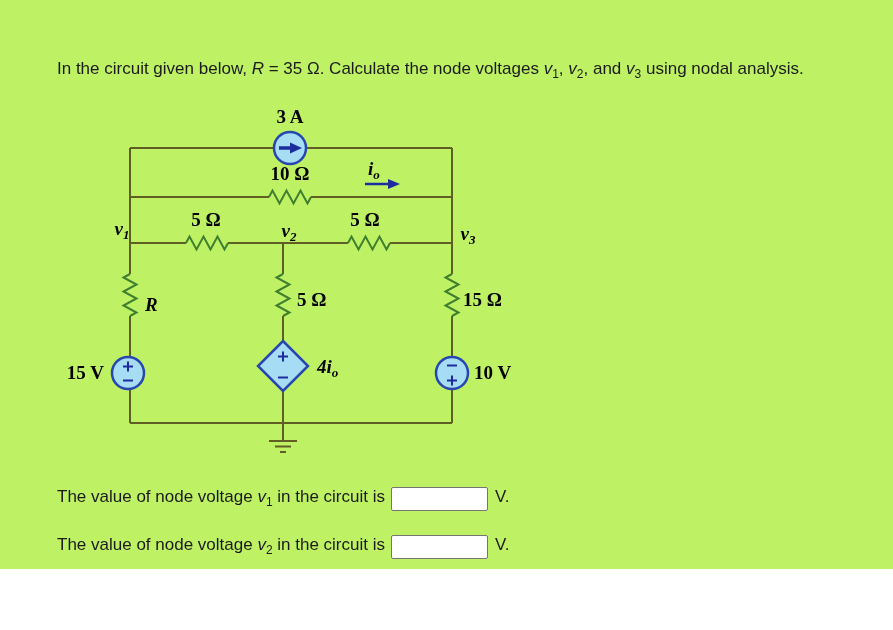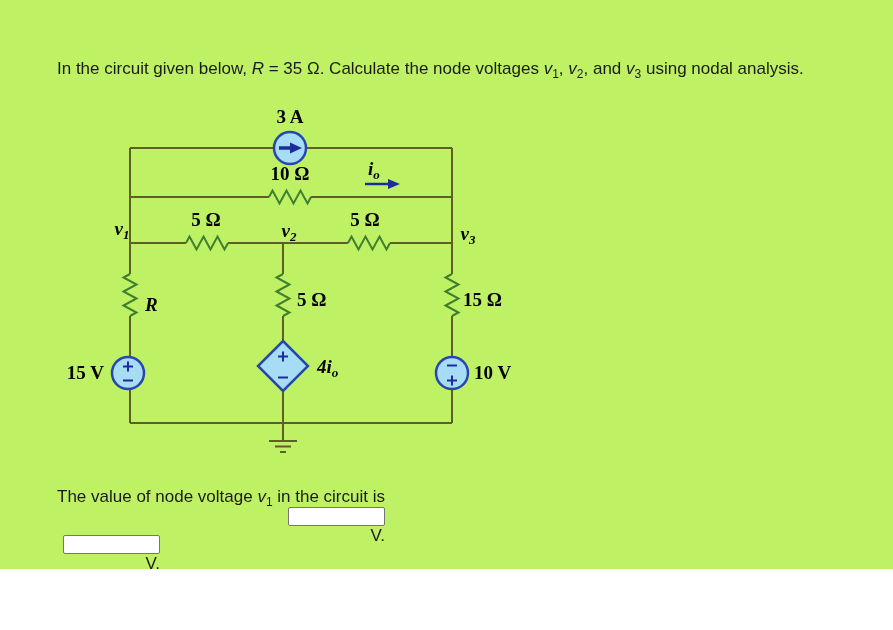--- a/index.html
+++ b/index.html
@@ -31,22 +31,22 @@
   .sign{stroke:var(--arrow);stroke-width:2;fill:none;stroke-linecap:butt;}
   .arr{stroke:var(--arrow);stroke-width:2.5;fill:none;}
   .arr-thick{stroke:var(--arrow);stroke-width:3.5;fill:none;}
   .arrhead{fill:var(--arrow);stroke:none;}
   .clbl{
     font-family:"Liberation Serif","DejaVu Serif",serif;
     font-weight:bold;font-size:19px;fill:#000;
   }
   .qrow{
     position:absolute;left:57px;height:27px;
-    display:flex;align-items:flex-end;
-    font-size:17px;color:#1b1b1b;white-space:pre;flex-direction:column;
+    display:flex;align-items:flex-start;
+    font-size:17px;color:#1b1b1b;white-space:pre;
   }
   .qrow input{
     width:97px;height:24px;margin-left:6px;
     border:1px solid #757575;border-radius:2px;
     background:#fff;box-sizing:border-box;
     font-size:15px;padding:0 4px;
     font-family:"Liberation Sans","DejaVu Sans",sans-serif;
   }
   .qrow .unit{margin-left:7px;}
 </style>
@@ -116,20 +116,21 @@
     <text class="clbl" x="474" y="379" text-anchor="start">10 V</text>
   </svg>
 
   <div class="qrow" style="top:487px">
     <span><span>The value of node voltage </span><span class="it">v</span><sub class="sm">1</sub><span> in the circuit is</span></span>
     <input type="text" value="" style="">
     <span class="unit">V.</span>
   </div>
 
   <div class="qrow" style="top:535px">
+    <span><span>The value of node voltage </span><span class="it">v</span><sub class="sm">2</sub><span> in the circuit is</span></span>
     <input type="text" value="" style="">
     <span class="unit">V.</span>
   </div>
 
   <div class="qrow" style="top:583px">
     <input type="text" value="" style="">
     <span class="unit">V.</span>
   </div>
 
 </div>

